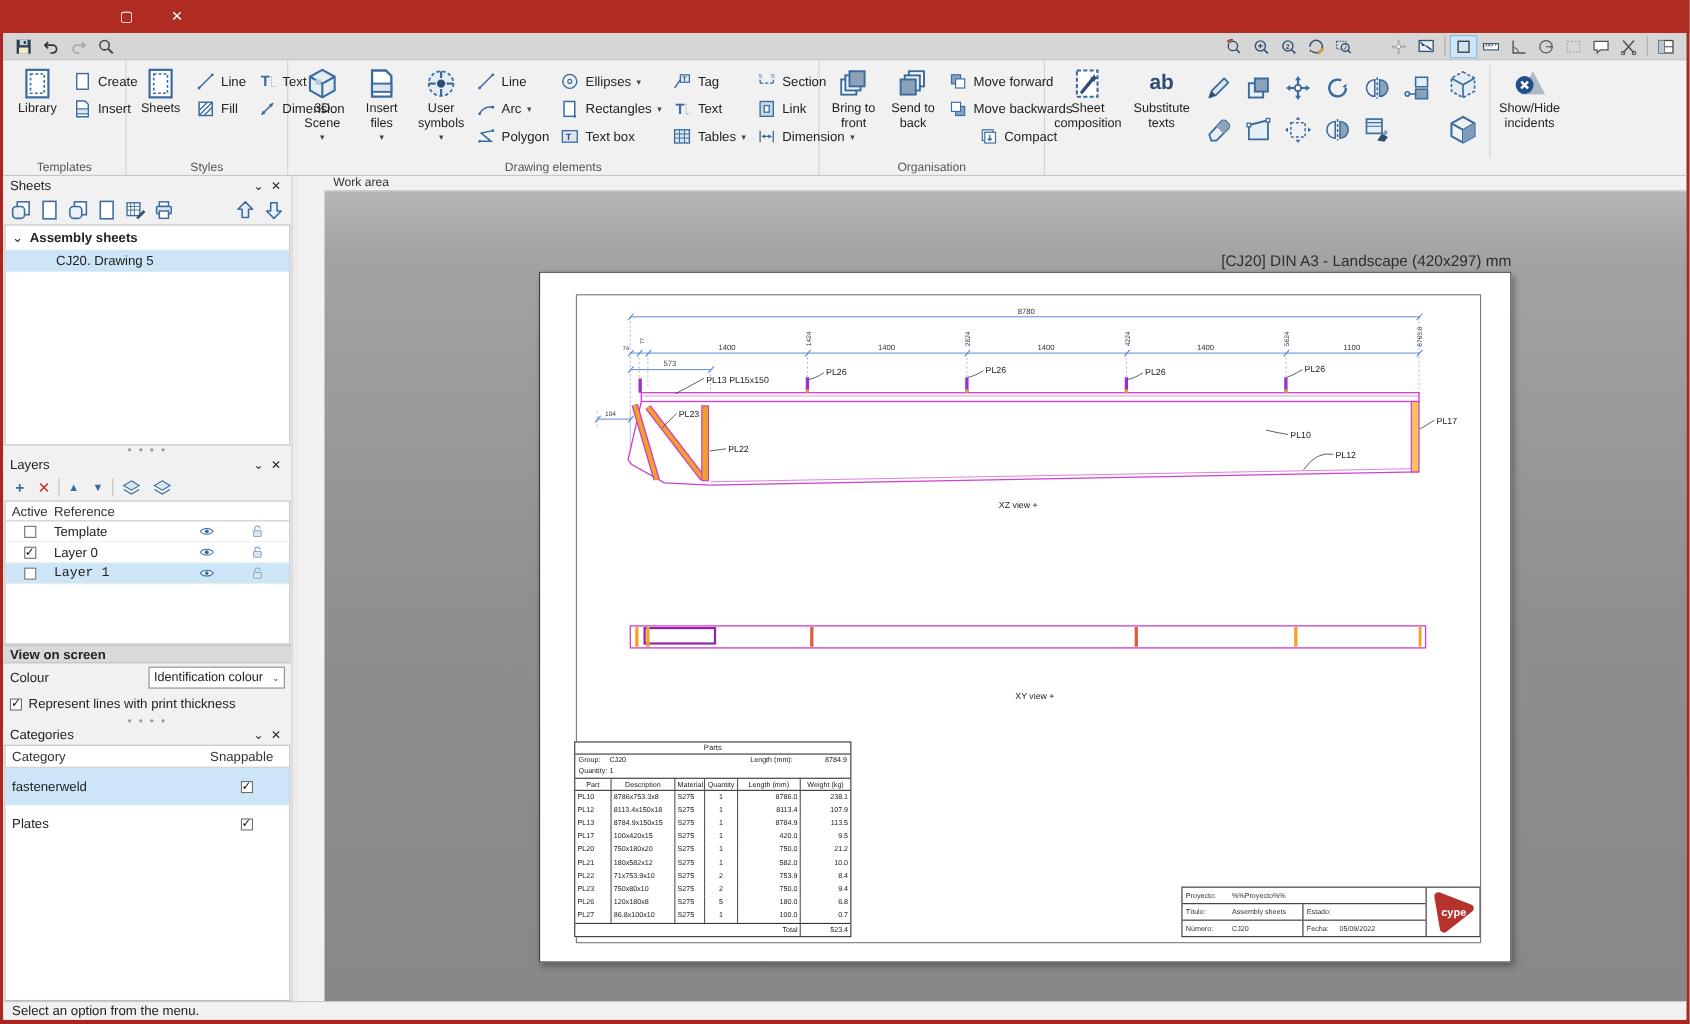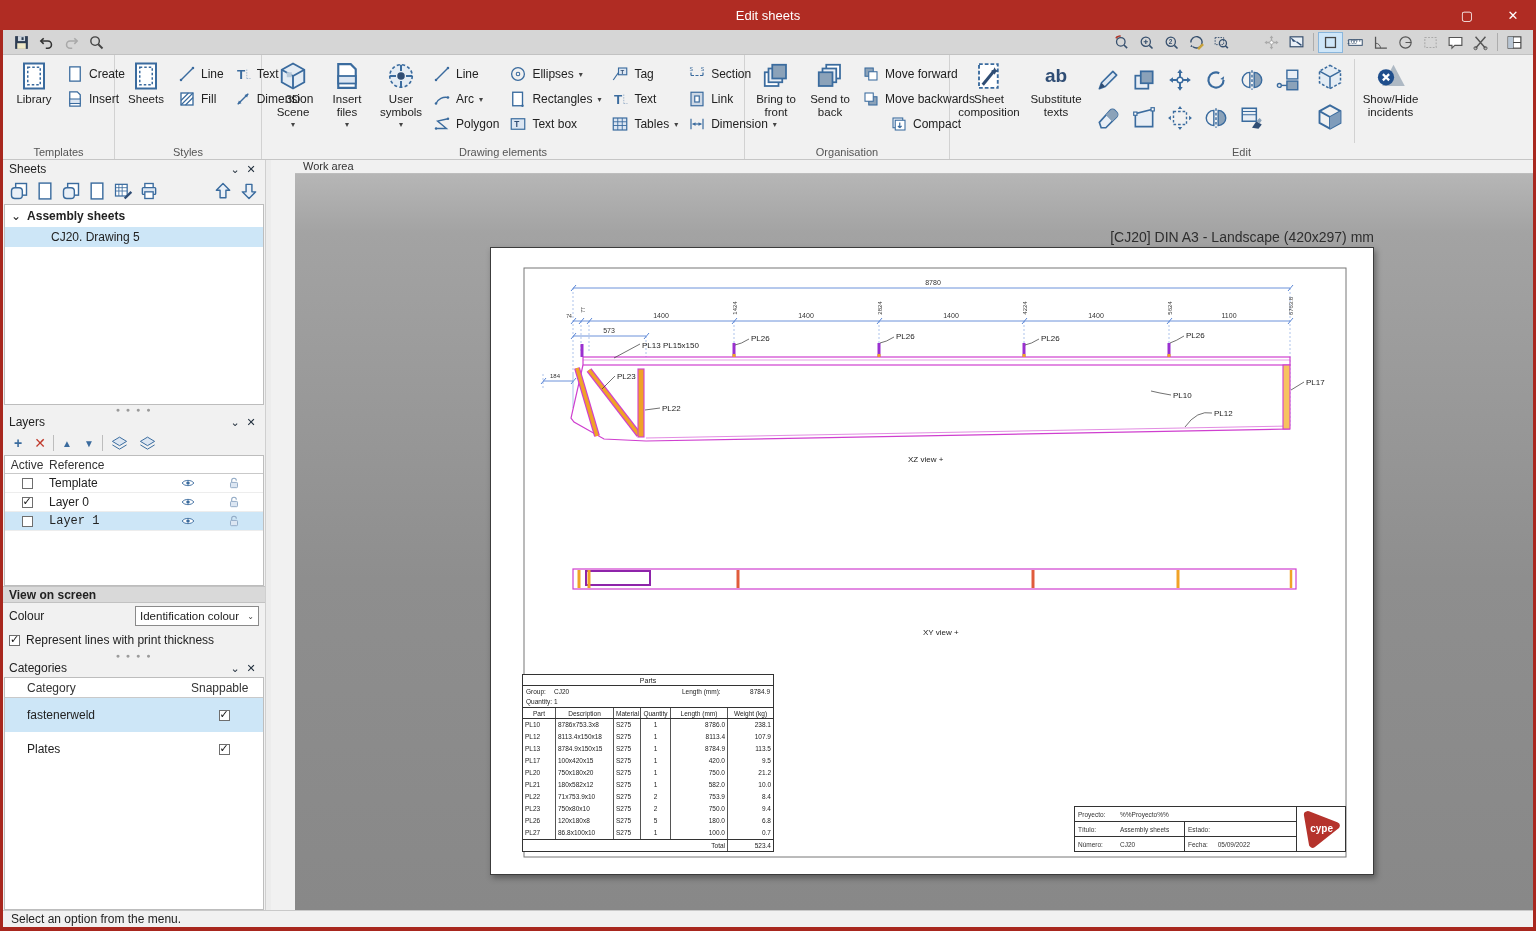--- a/index.html
+++ b/index.html
@@ -65,21 +65,21 @@
   .miniico svg{width:14px;height:14px;}
   .sectionhead{height:17px;background:#d9d9d9;border-top:1px solid #c2c2c2;border-bottom:1px solid #c2c2c2;font-size:12px;font-weight:bold;color:#222;display:flex;align-items:center;padding:0 6px;}
   .vosrow{height:26px;display:flex;align-items:center;padding:0 6px;font-size:12px;color:#222;gap:6px;}
   .vosrow .lbl{flex:1;}
   .dropdown{width:124px;height:20px;border:1px solid #8a8a8a;background:#fff;font-size:11.5px;display:flex;align-items:center;padding:0 4px;gap:2px;}
   .dropdown .dval{flex:1;white-space:nowrap;overflow:hidden;}
   .chk-line{display:flex;align-items:center;gap:6px;padding:0 6px;font-size:12px;color:#222;height:22px;}
   .crow{display:grid;grid-template-columns:186px 66px;align-items:center;height:34px;}
   .crow.hdr{height:20px;border-bottom:1px solid #c9c9c9;color:#333;}
   .crow.selected{background:#cde6f7;}
-  .crow .cname{padding-left:22px;}
+  .crow .cname{padding-left:6px;}
   .crow .chdr2{text-align:left;}
   
   .workarea{flex:1;height:100%;position:relative;display:flex;flex-direction:column;padding-left:24px;}
   .wa-label{height:14px;background:#f1f1f1;font-size:11px;color:#333;padding-left:8px;border-bottom:1px solid #bdbdbd;}
   .canvas{flex:1;position:relative;background:linear-gradient(180deg,#b6b6b6 0%,#a3a3a3 8%,#8e8e8e 55%,#888 100%);overflow:hidden;}
   .sheet-caption{position:absolute;left:195px;top:55px;width:884px;text-align:right;font-size:14px;color:#2e2e2e;}
   .sheet{position:absolute;left:195px;top:73px;width:884px;height:628px;background:#fff;border:1px solid #3c3c3c;box-shadow:2px 3px 6px rgba(0,0,0,.35);}
   .sheet svg.draw{position:absolute;left:0;top:0;width:884px;height:628px;}
   
   .ptable{position:absolute;left:31px;top:426px;width:252px;border:1px solid #333;font-size:6.5px;color:#222;background:#fff;}
@@ -397,21 +397,20 @@
         <path d="M12 3 L22 9 L12 15 L2 9 Z" fill="#dce6f2" stroke="currentColor" stroke-width="1.4"></path>
         <path d="M2 14 L12 20 L22 14" fill="none" stroke="currentColor" stroke-width="1.4"></path>
       </symbol>
 </defs>
 </svg>
 
 <div class="app">
 
   <div class="titlebar">
     <div style="width:92px"></div>
-    <div class="title">Edit sheets</div>
     <div class="winbtn">
         <span>▢</span>
       </div>
     <div class="winbtn">
         <span>✕</span>
       </div>
   </div>
 
   <div class="quickbar">
     <span class="qicon">
@@ -805,21 +804,20 @@
         <span><svg>
               <use href="#s-cubesolid"></use>
             </svg></span>
       </div>
       <div class="bigbtn" style="width:72px;border-left:1px solid #d2d2d2;height:84px">
         <svg style="width:34px;height:30px">
             <use href="#s-incident"></use>
           </svg>
         <span>Show/Hide incidents</span>
       </div>
-      <div class="rgroup-label">Edit</div>
     </div>
   </div>
 
   <div class="main">
 
     <div class="leftpanel">
 
       <div class="phead">
         <span class="t">Sheets</span>
         <span class="phico">⌄</span>

